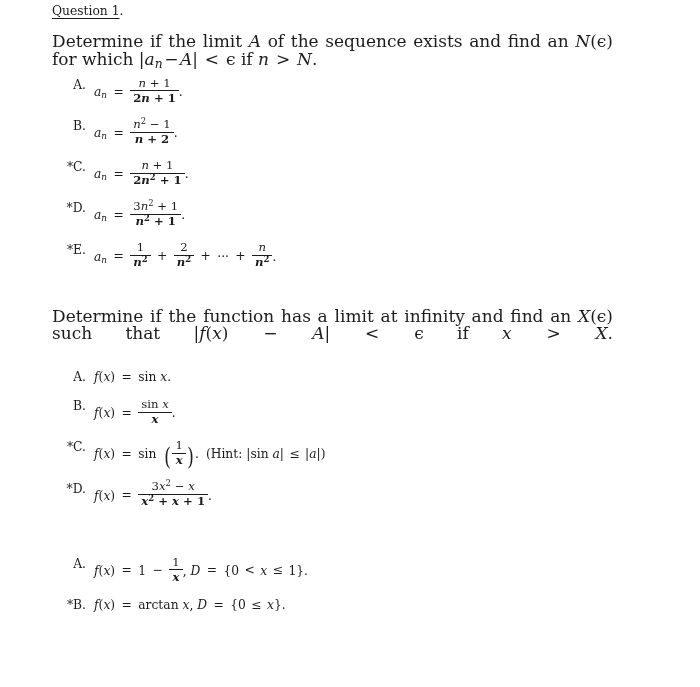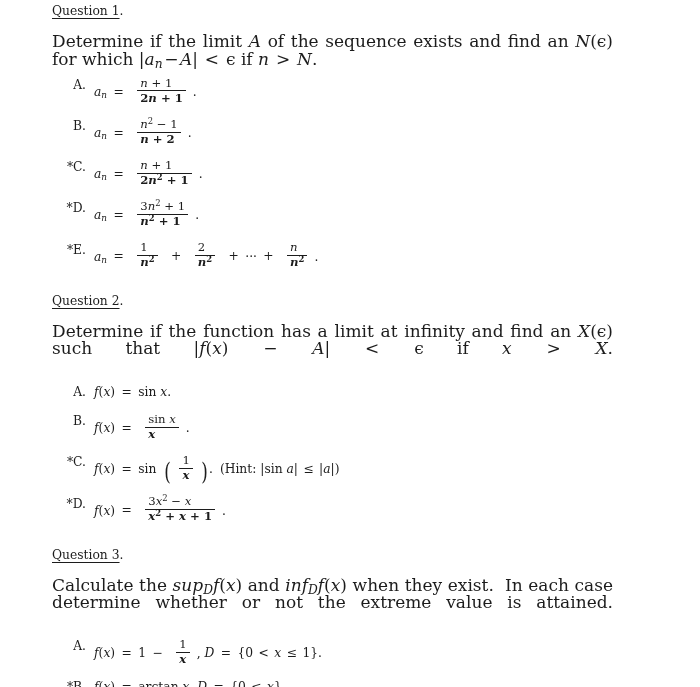--- a/index.html
+++ b/index.html
@@ -106,22 +106,23 @@
     line-height: 0;
   }
   sup {
     font-size: 0.72em;
     vertical-align: 0.45em;
     line-height: 0;
   }
   .frac {
     display: inline-block;
     vertical-align: -0.52em;
+    text-align: center;
     line-height: 1.12;
-    margin: 0 7px;
+    margin: 0 0;
     position: relative;
     top: -0.02em;
   }
   .frac .num {
     display: block;
     padding: 0 3px 0.5px 3px;
     font-size: 0.95em;
   }
   .frac .den {
     display: block;
@@ -189,21 +190,20 @@
       <div class="sp-item-tall"></div>
 
       <div class="item">
         <span class="item-label">*E.</span>
         <span class="item-body"><span class="mi">a</span><sub class="mi">n</sub> <span class="op">=</span> <span class="frac"><span class="num">1</span><span class="den"><span class="mi">n</span><sup>2</sup></span></span> <span class="op">+</span> <span class="frac"><span class="num">2</span><span class="den"><span class="mi">n</span><sup>2</sup></span></span> <span class="op">+</span> ··· <span class="op">+</span> <span class="frac"><span class="num"><span class="mi">n</span></span><span class="den"><span class="mi">n</span><sup>2</sup></span></span>.</span>
       </div>
     </div>
 
     <div class="sp-block"></div>
 
-    <div class="q-head"><span class="ul">Question 2</span><span>.</span></div>
     <div class="sp-head-prompt"></div>
 
     <div class="q-prompt two-line">Determine if the function has a limit at infinity and find an <span class="mi">X</span>(<span class="eps">ϵ</span>) such that |<span class="mi">f</span>(<span class="mi">x</span>) <span class="opn">−</span> <span class="mi">A</span>| <span class="opn">&lt;</span> <span class="eps">ϵ</span> if <span class="mi">x</span> <span class="opn">&gt;</span> <span class="mi">X</span>.</div>
     <div class="sp-prompt-items"></div>
 
     <div class="items">
       <div class="item">
         <span class="item-label">A.</span>
         <span class="item-body"><span class="mi">f</span>(<span class="mi">x</span>) <span class="op">=</span> <span class="mr">sin</span> <span class="mi">x</span>.</span>
       </div>
@@ -222,24 +222,22 @@
       <div class="sp-item-tall"></div>
 
       <div class="item">
         <span class="item-label">*D.</span>
         <span class="item-body"><span class="mi">f</span>(<span class="mi">x</span>) <span class="op">=</span> <span class="frac"><span class="num">3<span class="mi">x</span><sup>2</sup> − <span class="mi">x</span></span><span class="den"><span class="mi">x</span><sup>2</sup> + <span class="mi">x</span> + 1</span></span>.</span>
       </div>
     </div>
 
     <div class="sp-block"></div>
 
-    <div class="q-head"><span class="ul">Question 3</span><span>.</span></div>
     <div class="sp-head-prompt"></div>
 
-    <div class="q-prompt two-line">Calculate the <span class="mi">sup</span><sub class="mi">D</sub><span class="mi">f</span>(<span class="mi">x</span>) and <span class="mi">inf</span><sub class="mi">D</sub><span class="mi">f</span>(<span class="mi">x</span>) when they exist.&nbsp; In each case determine whether or not the extreme value is attained.</div>
     <div class="sp-prompt-items"></div>
 
     <div class="items">
       <div class="item">
         <span class="item-label">A.</span>
         <span class="item-body"><span class="mi">f</span>(<span class="mi">x</span>) <span class="op">=</span> 1 <span class="op">−</span> <span class="frac"><span class="num">1</span><span class="den"><span class="mi">x</span></span></span>, <span class="mi">D</span> <span class="op">=</span> {0 <span class="opn">&lt;</span> <span class="mi">x</span> <span class="opn">≤</span> 1}.</span>
       </div>
       <div class="sp-item-tall"></div>
 
       <div class="item">

